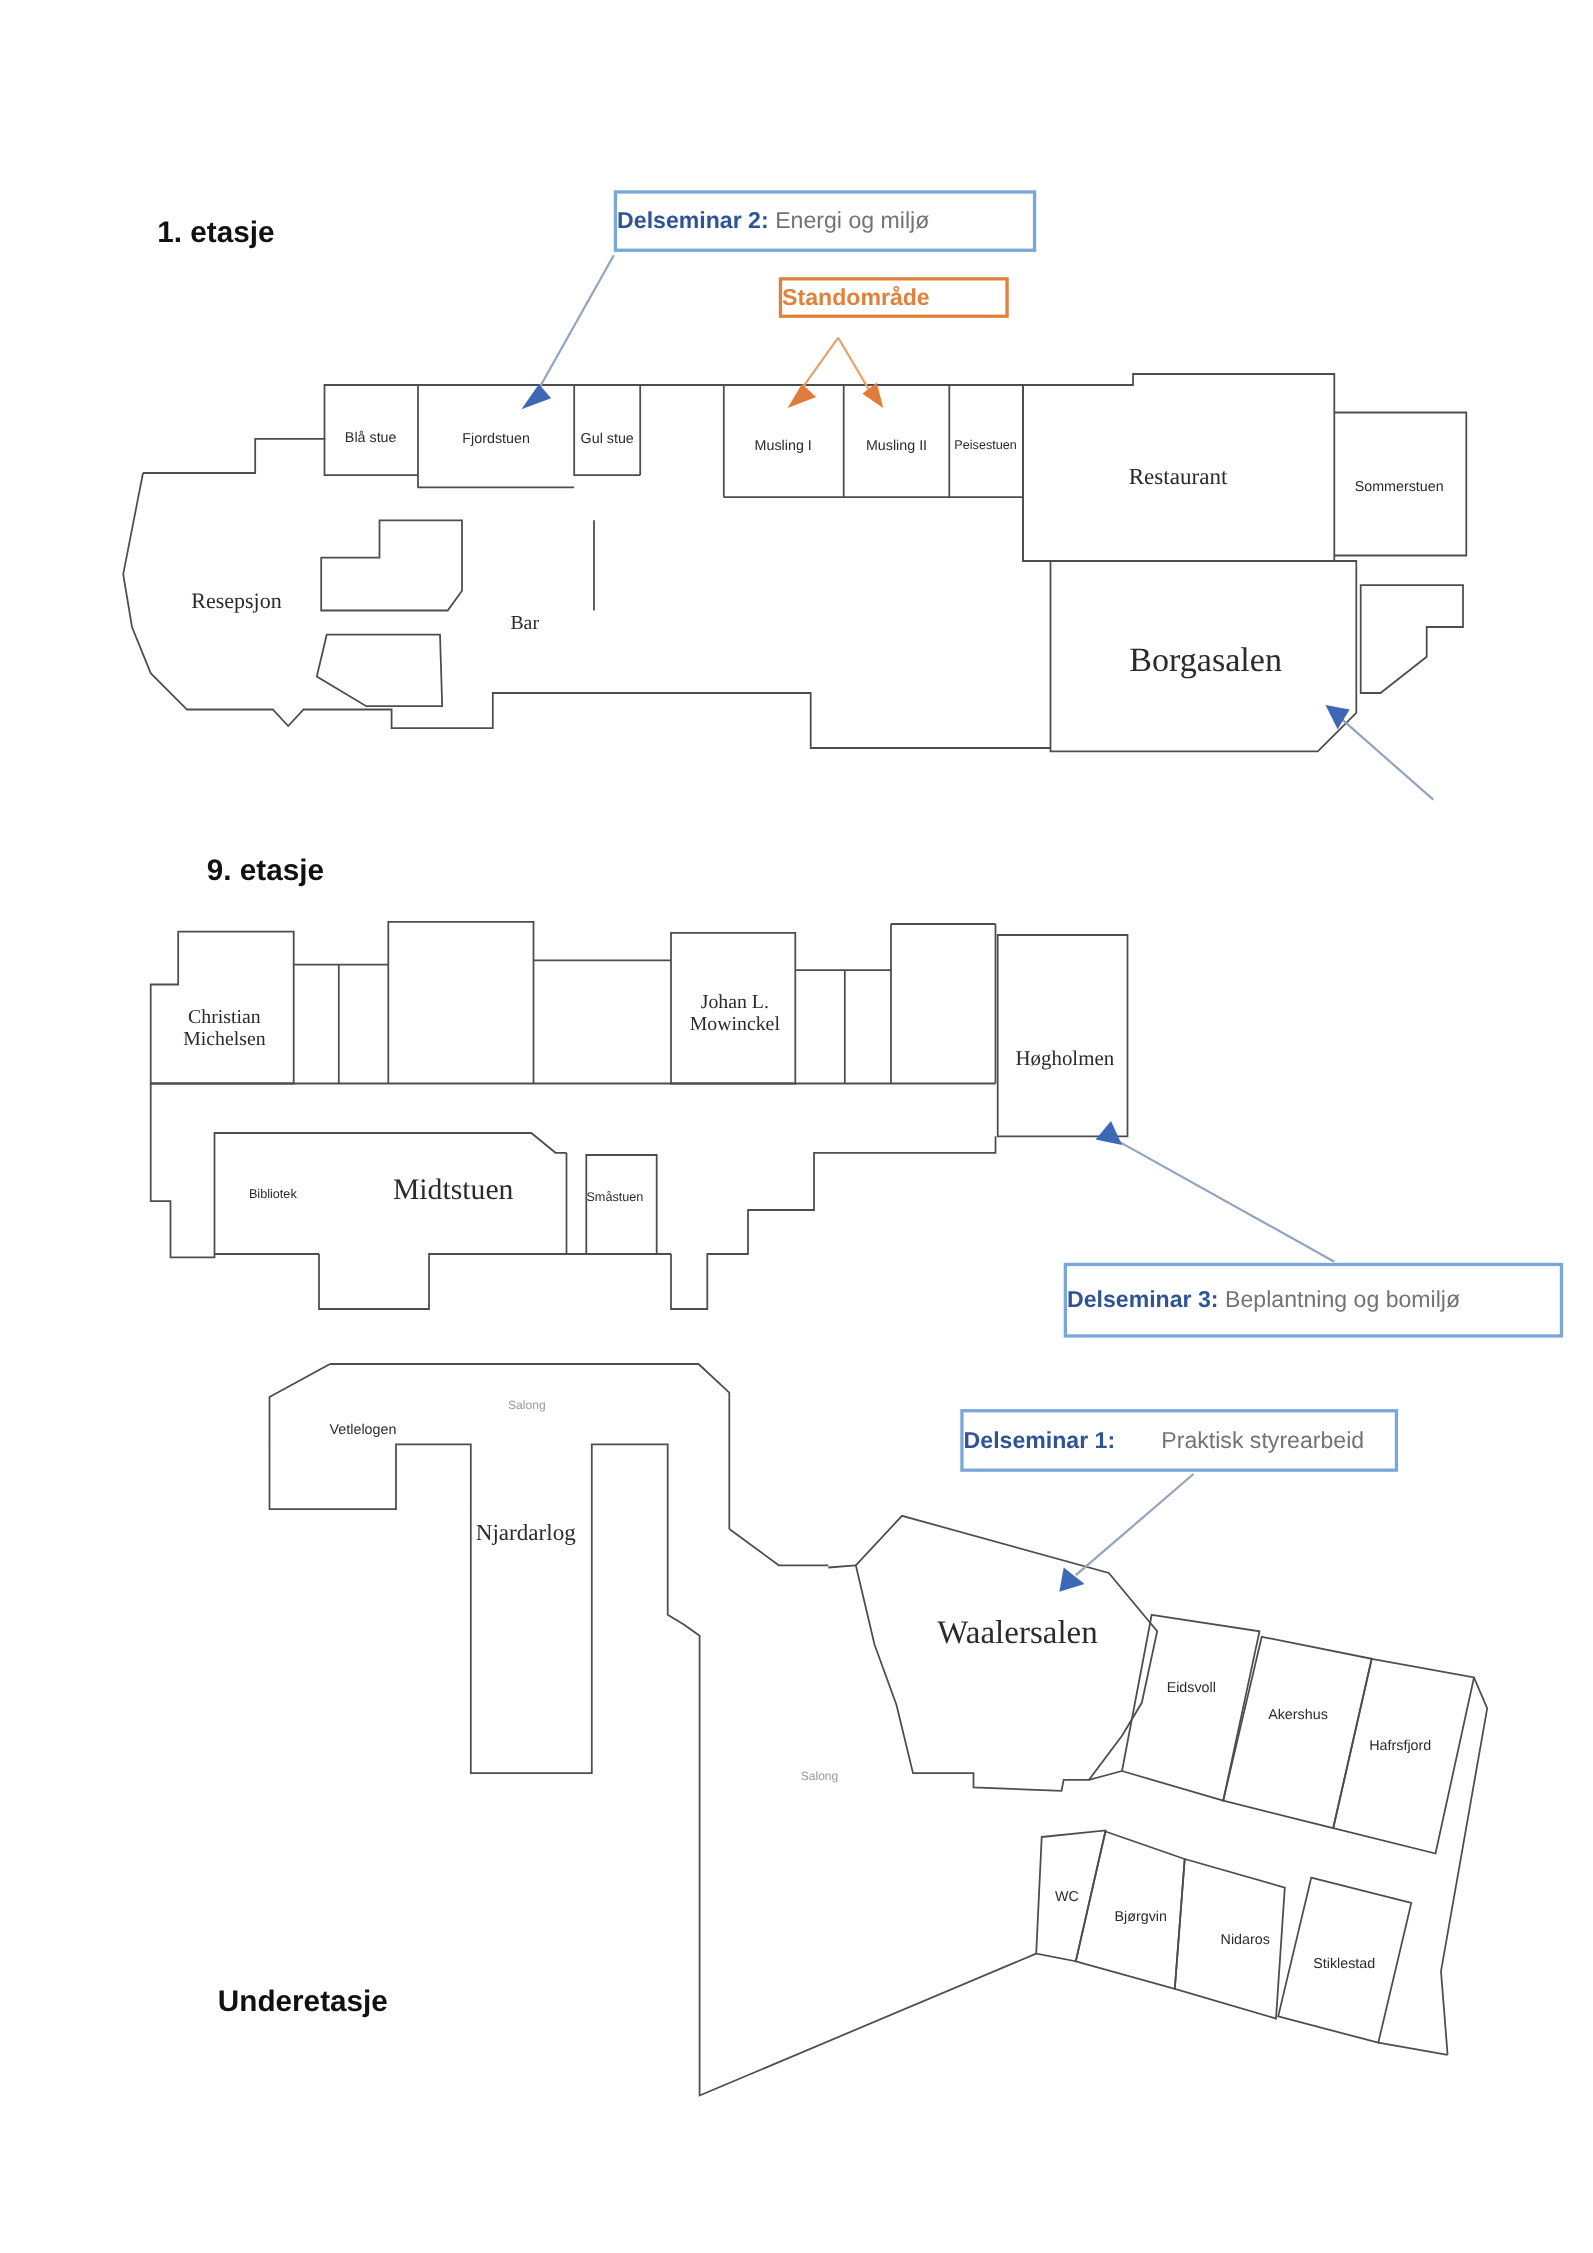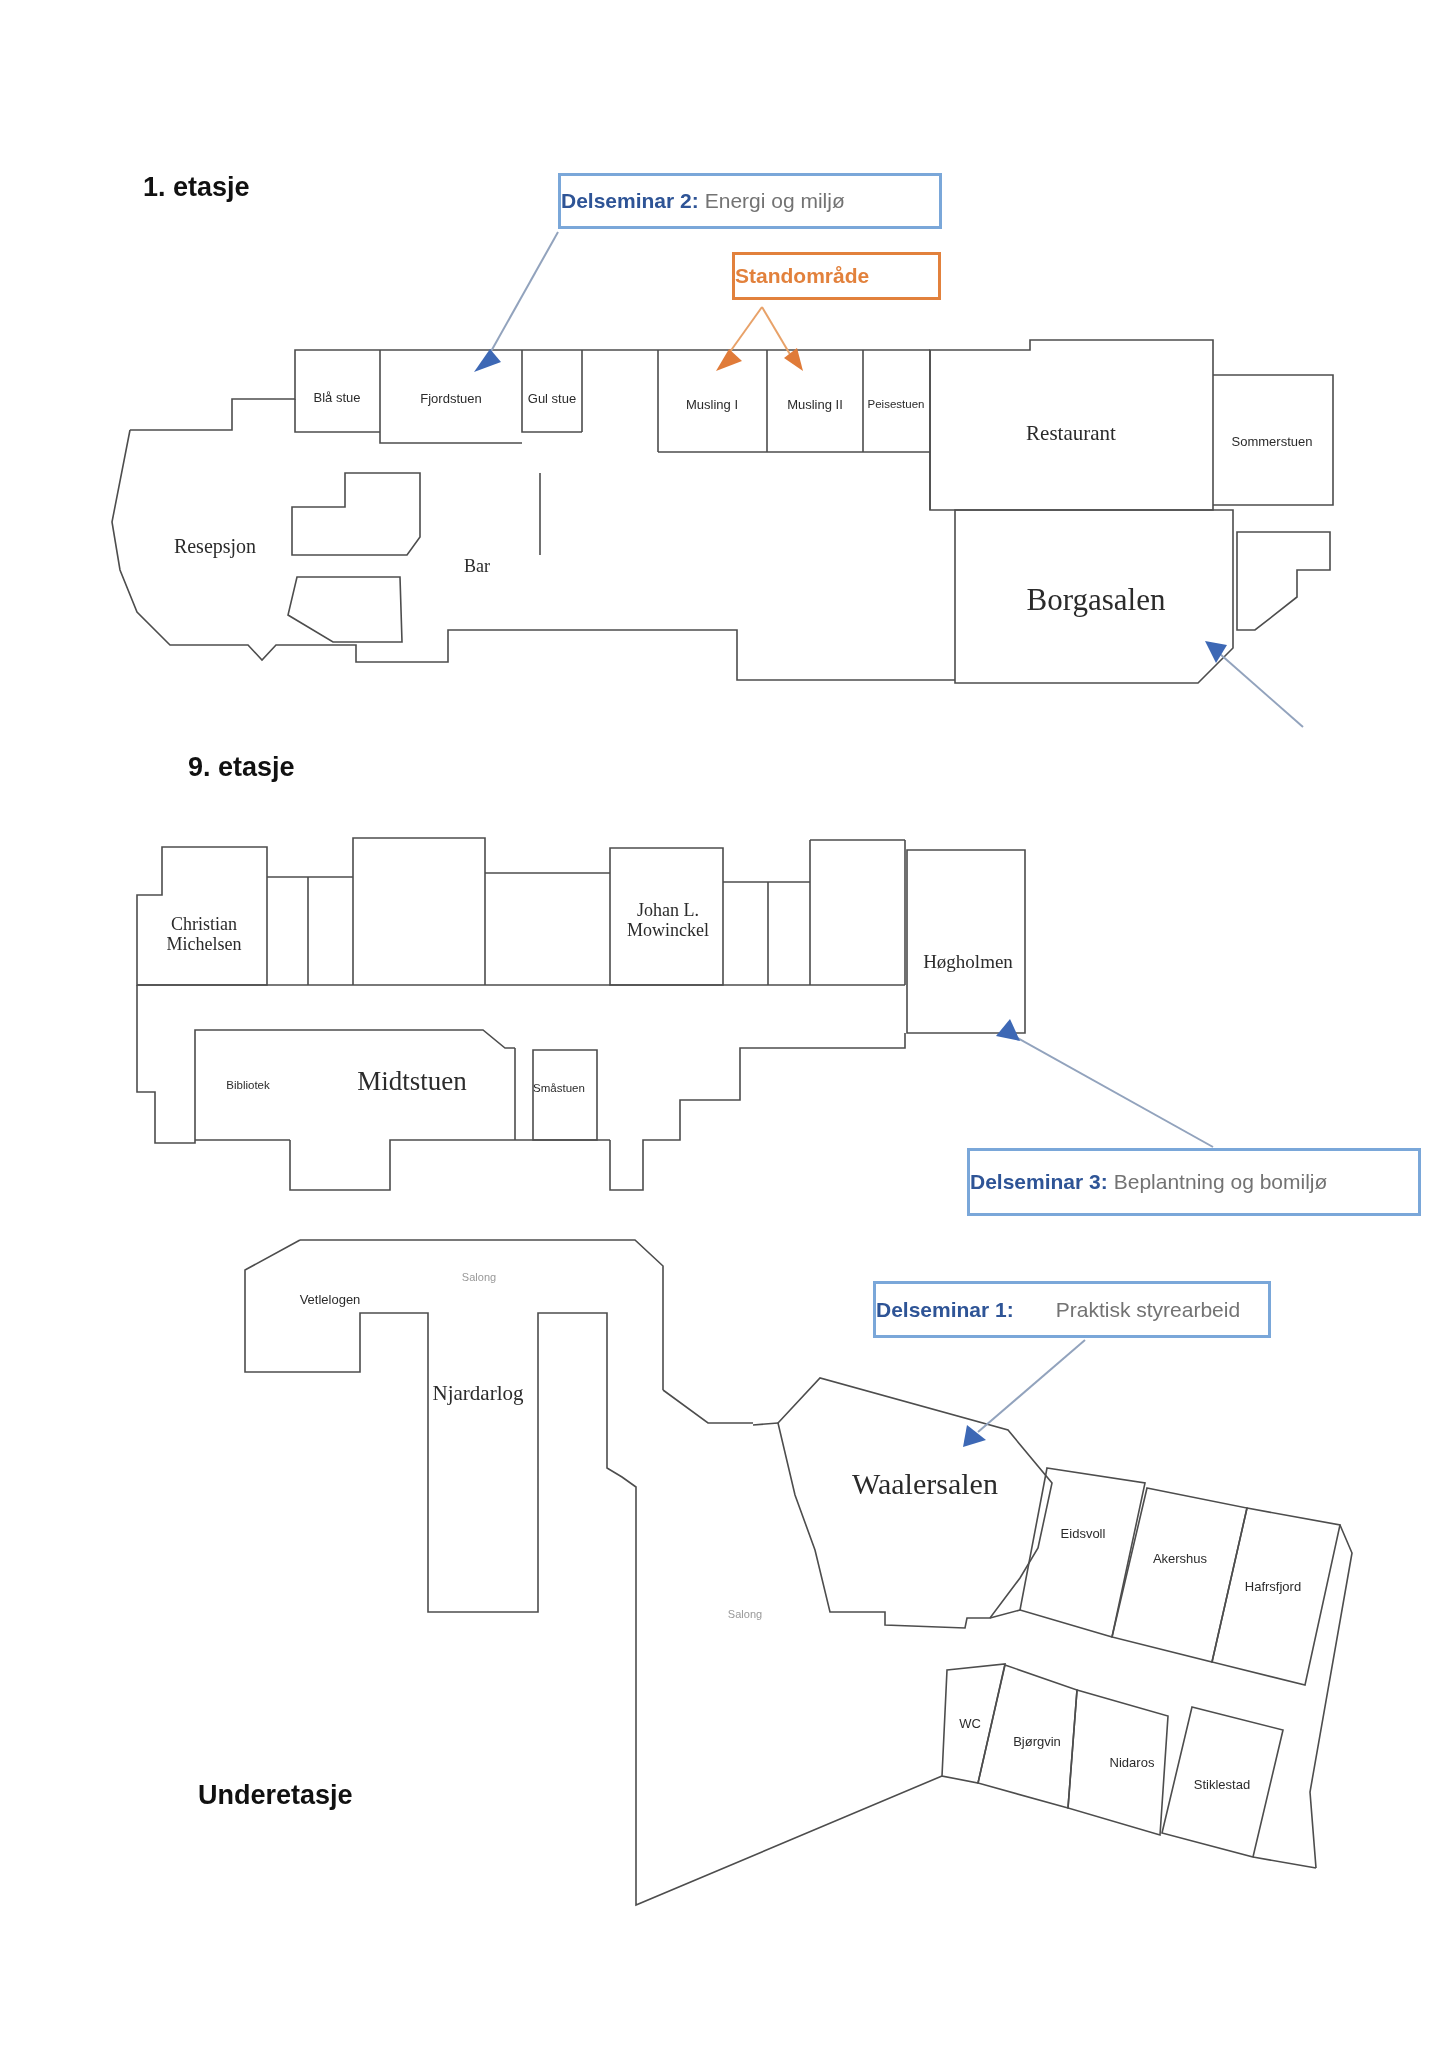--- a/index.html
+++ b/index.html
@@ -1,19 +1,19 @@
 <!DOCTYPE html>
 <html><head>
 <meta charset="utf-8">
 <style>
   html,body{margin:0;padding:0;background:#fff;}
   #page{position:relative;width:1448px;height:2048px;background:#ffffff;overflow:hidden;
         font-family:"Liberation Sans",sans-serif;}
   .floor-title{position:absolute;font-weight:bold;font-size:27px;color:#111;
-               font-family:"Liberation Sans",sans-serif;}
+               font-family:"Liberation Sans",sans-serif;margin-top:24px;}
   .callout{position:absolute;background:#fff;border:3px solid #7aa7d9;box-sizing:border-box;
            display:flex;align-items:center;white-space:nowrap;
            font-size:21px;font-family:Liberation Sans, sans-serif;}
   .callout .lbl{font-weight:bold;color:#2e5496;}
   .callout .rest{font-weight:normal;color:#737373;margin-left:6px;}
   .callout.orange{border-color:#e2813c;}
   .callout.orange .lbl{color:#e2813c;}
   svg{position:absolute;left:0;top:0;}
   .wall{fill:none;stroke:#4d4d4d;stroke-width:1.6;stroke-linejoin:miter;}
   .aline{fill:none;stroke:#92a3bd;stroke-width:2;}
@@ -153,21 +153,21 @@
 
   <div class="floor-title" style="left:143px;top:172px;">1.  etasje</div>
   <div class="floor-title" style="left:188px;top:752px;">9. etasje</div>
   <div class="floor-title" style="left:198px;top:1780px;text-align:center;">Underetasje</div>
 
   <div class="callout" style="left:558px;top:173px;width:384px;height:56px;">
     <span class="lbl">Delseminar 2:</span>
     <span class="rest">Energi og miljø</span>
   </div>
 
-  <div class="callout orange" style="left:708px;top:252px;width:209px;height:48px;margin-left:24px;">
+  <div class="callout orange" style="left:708px;top:252px;width:209px;height:37px;">
     <span class="lbl">Standområde</span>
   </div>
 
 
   <div class="callout" style="left:967px;top:1148px;width:454px;height:68px;">
     <span class="lbl">Delseminar 3:</span>
     <span class="rest">Beplantning og bomiljø</span>
   </div>
 
   <div class="callout" style="left:873px;top:1281px;width:398px;height:57px;gap:36px;">

